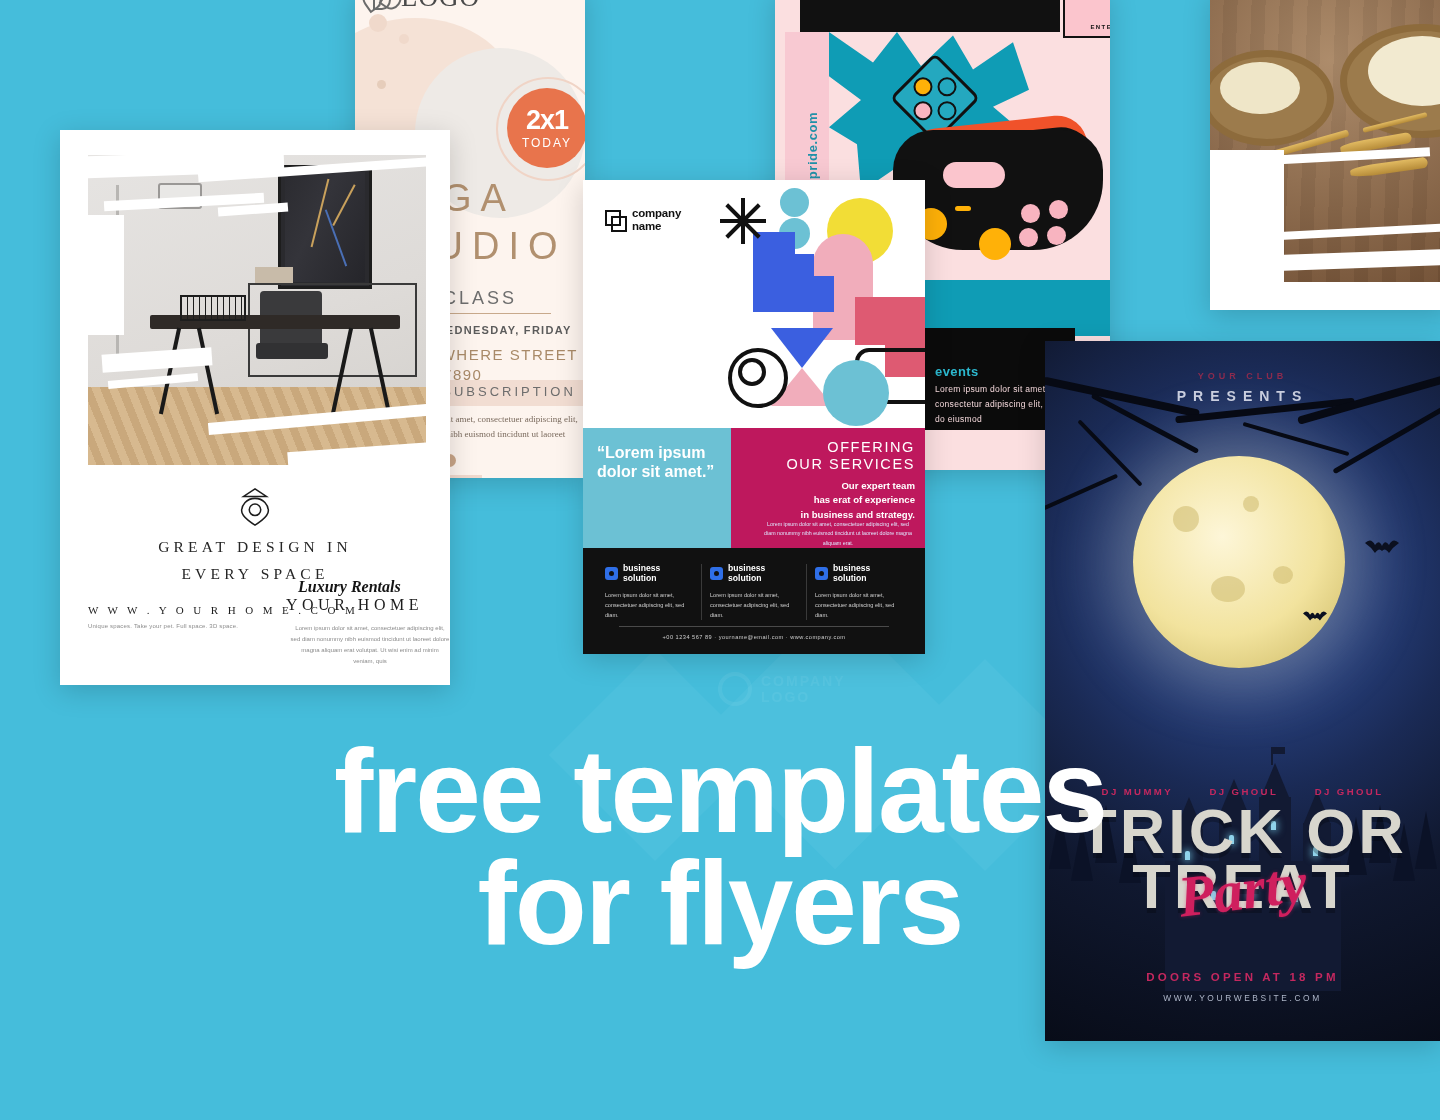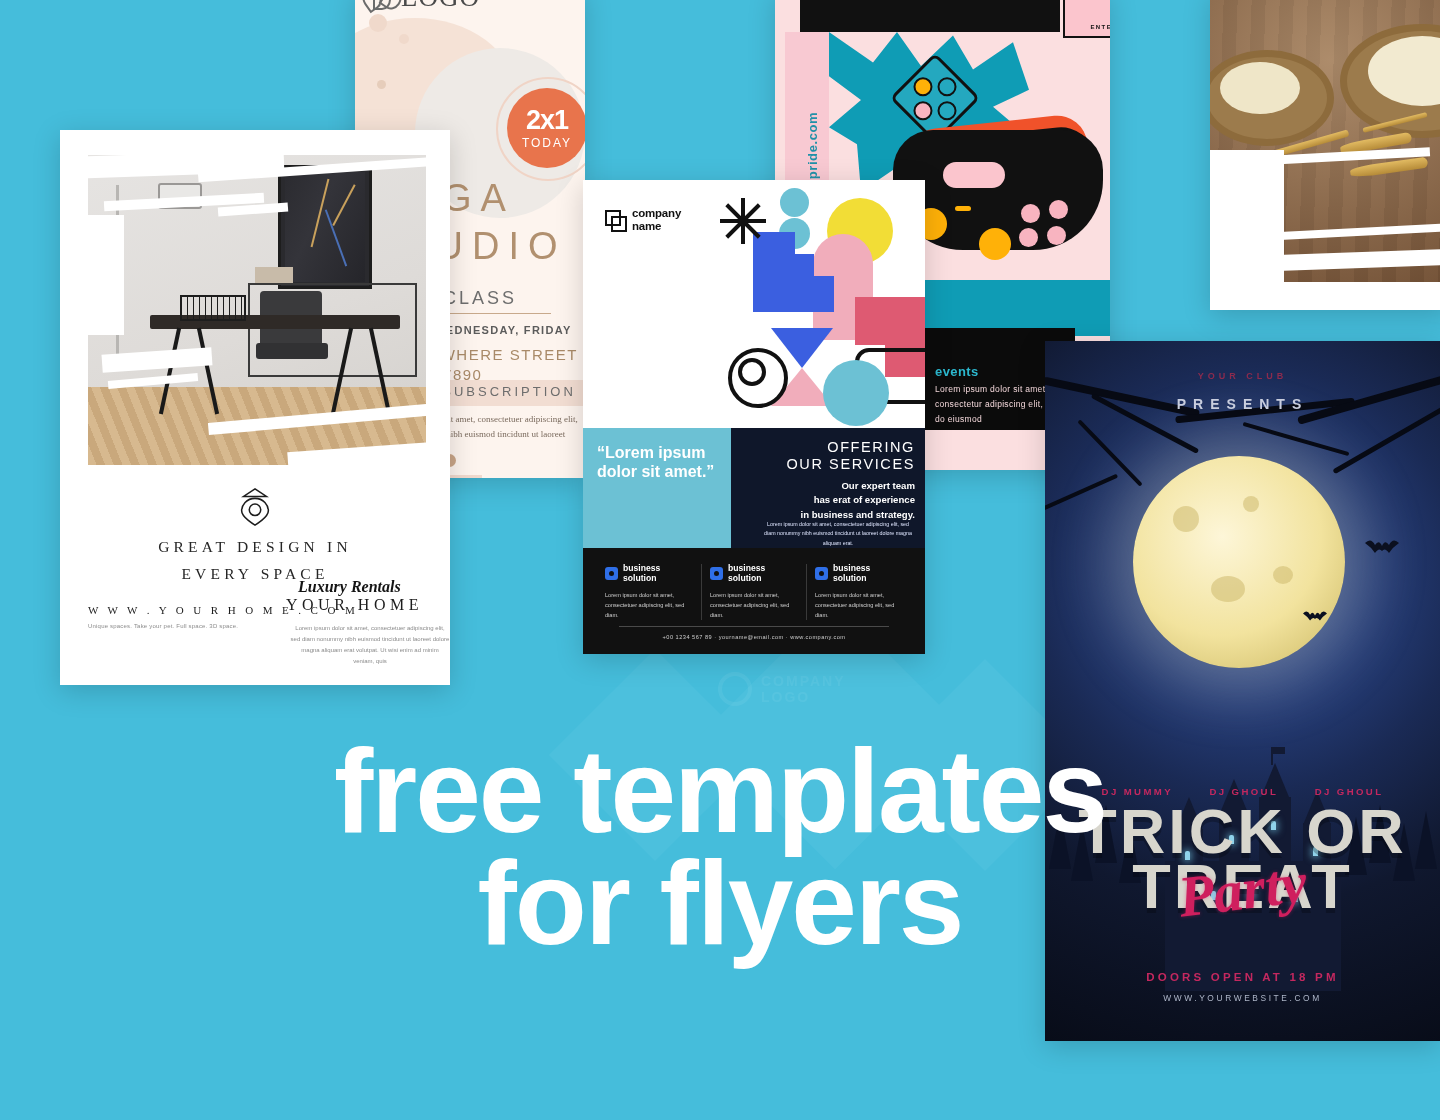--- a/index.html
+++ b/index.html
@@ -134,21 +134,21 @@
            line-height:1.12;letter-spacing:-.4px;}
   .gf{position:absolute;}
   #grow .star{position:absolute;left:137px;top:18px;width:46px;height:46px;}
   #grow .star i{position:absolute;left:21px;top:0;width:4px;height:46px;background:#111;}
   #grow .circ{position:absolute;border-radius:50%;}
   #grow .target{position:absolute;left:145px;top:168px;width:52px;height:52px;border-radius:50%;border:4px solid #111;}
   #grow .target i{position:absolute;border-radius:50%;border:4px solid #111;}
   #grow .quote{position:absolute;left:0;top:248px;width:148px;height:120px;background:#6cc1d4;}
   #grow .quote p{margin:0;position:absolute;left:14px;top:16px;width:120px;font-size:16px;font-weight:900;
                  color:#fff;line-height:1.16;}
-  #grow .svc{position:absolute;left:148px;top:248px;width:194px;height:120px;background:#0f172a;color:#fff;}
+  #grow .svc{position:absolute;left:148px;top:248px;width:194px;height:120px;background:#be185d;color:#fff;}
   #grow .svc .h{position:absolute;left:0;right:10px;top:11px;text-align:right;font-size:14.5px;letter-spacing:1.6px;
                 font-weight:300;line-height:1.2;}
   #grow .svc .s{position:absolute;left:0;right:10px;top:51px;text-align:right;font-size:9.6px;font-weight:800;line-height:1.5;}
   #grow .svc .t{position:absolute;left:30px;right:10px;top:92px;text-align:center;font-size:5.3px;line-height:1.75;color:#dfe6ff;}
   #grow .foot{position:absolute;left:0;top:368px;width:342px;height:106px;background:#111;}
   #grow .cols{position:absolute;left:14px;top:16px;width:314px;display:flex;}
   #grow .col{flex:1;padding:0 8px;position:relative;}
   #grow .col+.col{border-left:1px solid #3a3a3a;}
   #grow .col .ch{display:flex;align-items:center;gap:5px;}
   #grow .col .gear{width:13px;height:13px;background:#2f6fe8;border-radius:3px;position:relative;flex:none;}
@@ -161,21 +161,21 @@
   
   #hw{left:1045px;top:341px;width:395px;height:700px;background:#0a0e1c;}
   #hw .sky{position:absolute;inset:0;background:
      radial-gradient(circle at 52% 34%,#3a5aa8 0%,#27407e 22%,#1a2a55 42%,#10182f 65%,#080c18 100%);}
   #hw .moon{position:absolute;left:88px;top:115px;width:212px;height:212px;border-radius:50%;
      background:radial-gradient(circle at 42% 38%,#fdf6d8,#f2e39e 55%,#e0cf82 75%,#cdb96b 100%);
      box-shadow:0 0 60px 22px rgba(250,240,190,.25);}
   #hw .moon .cr{position:absolute;border-radius:50%;background:rgba(205,185,110,.55);}
   #hw .topttl{position:absolute;left:0;right:0;top:30px;text-align:center;}
   #hw .topttl .t1{font-size:9px;letter-spacing:4px;color:#8c2b4e;font-weight:700;}
-  #hw .topttl .t2{margin-top:15px;font-size:14px;letter-spacing:7px;color:#c9cede;font-weight:700;}
+  #hw .topttl .t2{margin-top:7px;font-size:14px;letter-spacing:7px;color:#c9cede;font-weight:700;}
   #hw .branch{position:absolute;background:#070a14;}
   #hw .castle{position:absolute;left:108px;top:430px;width:200px;height:220px;}
   #hw .castle .blk{position:absolute;background:#121a33;}
   #hw .castle .spire{position:absolute;width:0;height:0;border-left:14px solid transparent;
         border-right:14px solid transparent;border-bottom:34px solid #121a33;}
   #hw .castle .win{position:absolute;width:5px;height:9px;background:#8fd3ea;border-radius:2px 2px 0 0;
         box-shadow:0 0 7px 2px rgba(120,210,240,.55);}
   #hw .trees{position:absolute;left:0;bottom:150px;width:395px;height:120px;}
   #hw .tree{position:absolute;width:0;height:0;border-left:11px solid transparent;
         border-right:11px solid transparent;border-bottom:58px solid #0b1227;}

